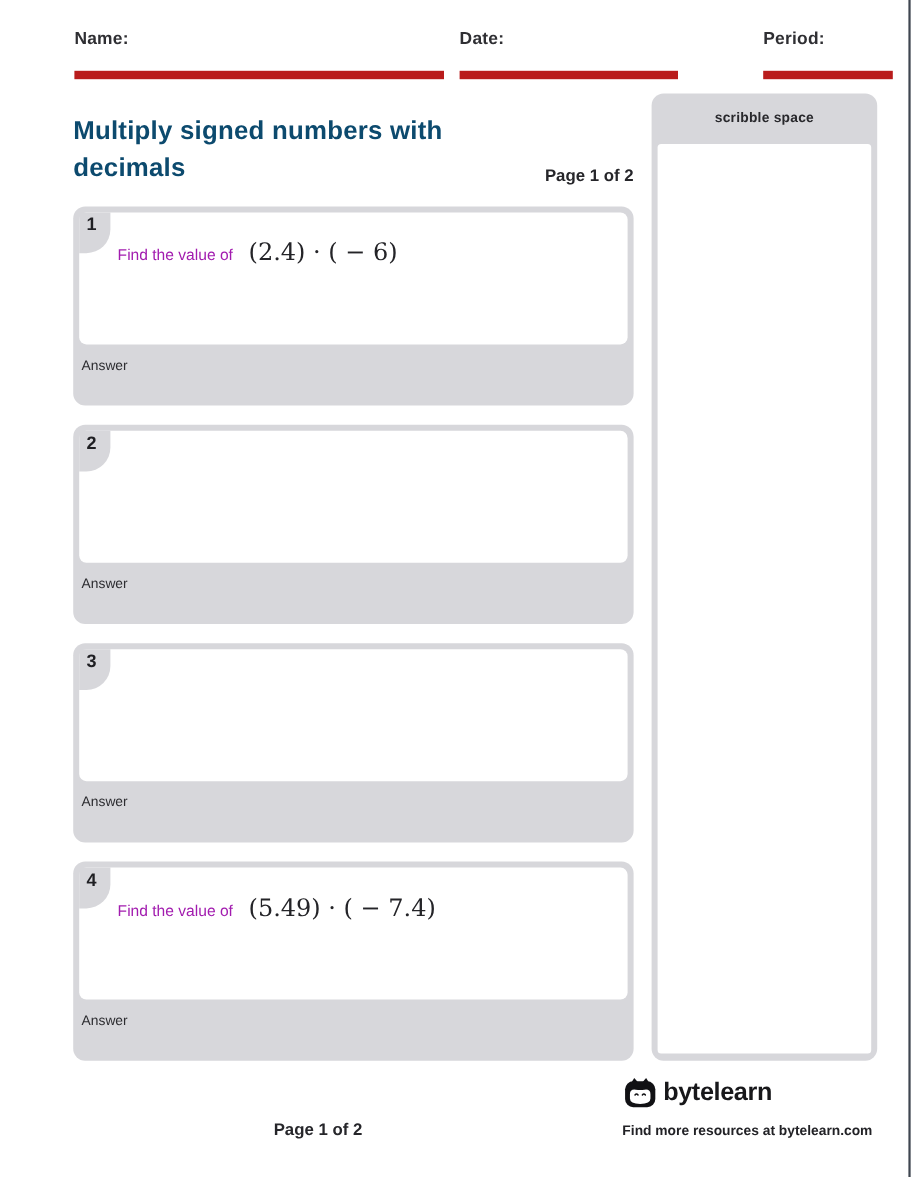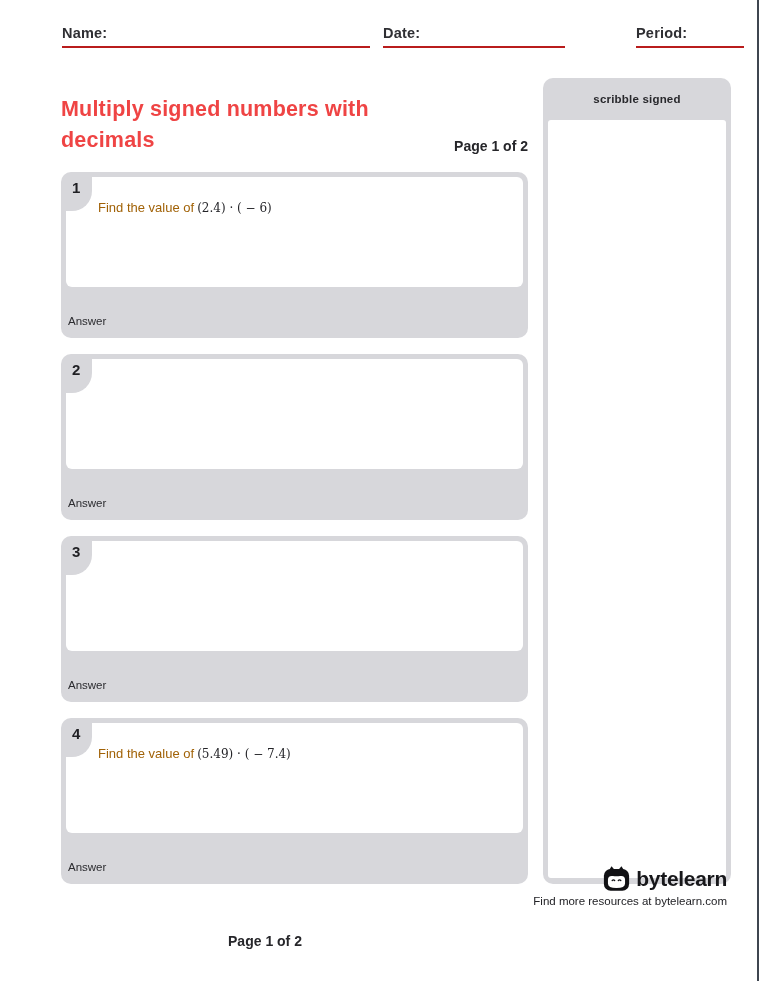--- a/index.html
+++ b/index.html
@@ -10,41 +10,41 @@
     position:relative;
     width:759px; height:981px;
     background:#ffffff;
     border-right:2px solid #3f4650;
     overflow:hidden;
   }
 
   
   .field {
     position:absolute; top:24px;
-    border-bottom:2px solid #b91c1c;
-    padding-bottom:4px;
+    border-bottom:7px solid #b91c1c;
+    padding-bottom:17px;
   }
   .field-label {
     font-size:14.5px; font-weight:700; color:#2f2f33;
     letter-spacing:.2px;
   }
   .field-name   { left:62px;  width:308px; }
   .field-date   { left:383px; width:182px; }
   .field-period { left:636px; width:108px; }
 
   
   .left-col { position:absolute; left:61px; top:84px; width:467px; }
 
   .title-row {
     display:flex; justify-content:space-between; align-items:flex-end;
     min-height:72px; margin-bottom:16px;
   }
   .page-title {
     font-size:21.5px; line-height:31px; font-weight:700;
-    color:#ef4444; width:380px; letter-spacing:.2px;
+    color:#0c4a6e; width:380px; letter-spacing:.2px;
   }
   .page-indicator-top {
     font-size:14px; font-weight:700; color:#26262a;
     padding-bottom:2px; white-space:nowrap;
   }
 
   
   .qcard {
     position:relative;
     width:467px; height:166px;
@@ -58,28 +58,28 @@
   }
   .qnotch {
     position:absolute; top:0; left:0;
     width:26px; height:34px;
     background:#d7d7db;
     border-bottom-right-radius:20px;
     padding:2px 0 0 6px;
   }
   .qnumber { font-size:15px; font-weight:700; color:#1f1f23; }
   .qtext { padding:21px 18px 0 32px; }
-  .qprefix { font-size:13px; color:#a16207; }
+  .qprefix { font-size:13px; color:#a21caf; }
   .qmath {
     font-family:"DejaVu Serif", serif;
-    font-size:12px; color:#242428; margin-left:3px;
+    font-size:20px; color:#242428; margin-left:13px;
   }
   .answer-zone {
     position:absolute; top:115px; left:0; right:0; bottom:0;
-    padding:24px 0 0 7px;
+    padding:8px 0 0 7px;
   }
   .answer-label { font-size:11.5px; color:#2c2c30; }
 
   
   .scribble {
     position:absolute; left:543px; top:78px;
     width:188px; height:806px;
     background:#d7d7db; border-radius:10px;
   }
   .scribble-header {
@@ -91,29 +91,29 @@
     background:#ffffff; border-radius:3px;
   }
 
   
   .footer-page {
     position:absolute; left:0; width:530px; top:933px;
     text-align:center;
     font-size:14px; font-weight:700; color:#26262a;
   }
   .brand {
-    position:absolute; right:30px; top:865px;
-    display:flex; flex-direction:column; align-items:flex-end;
+    position:absolute; right:30px; top:897px;
+    display:flex; flex-direction:column; 
   }
   .brand-row { display:flex; align-items:center; gap:5px; }
   .brand-icon { width:29px; height:27px; display:block; }
   .brand-name {
     font-size:21px; font-weight:600; color:#17171a; letter-spacing:-.3px;
   }
-  .brand-tagline { font-size:11.5px; color:#222226; margin-top:3px; }
+  .brand-tagline { font-size:11.5px; color:#222226; margin-top:13px;font-weight:bold; }
 </style>
 </head>
 <body>
 
 <div class="page">
 
   <div class="field field-name">
     <span class="field-label">Name:</span>
   </div>
   <div class="field field-date">
@@ -176,21 +176,21 @@
         </div>
       </div>
       <div class="answer-zone">
         <span class="answer-label">Answer</span>
       </div>
     </div>
 
   </div>
 
   <div class="scribble">
-    <div class="scribble-header">scribble signed</div>
+    <div class="scribble-header">scribble space</div>
     <div class="scribble-body"></div>
   </div>
 
   <div class="footer-page">Page 1 of 2</div>
 
   <div class="brand">
     <div class="brand-row">
       <svg class="brand-icon" viewBox="0 0 32 30" xmlns="http://www.w3.org/2000/svg">
         <path d="M7 7 L10.5 1.5 L14.5 6 Z" fill="#111114"></path>
         <path d="M25 7 L21.5 1.5 L17.5 6 Z" fill="#111114"></path>

